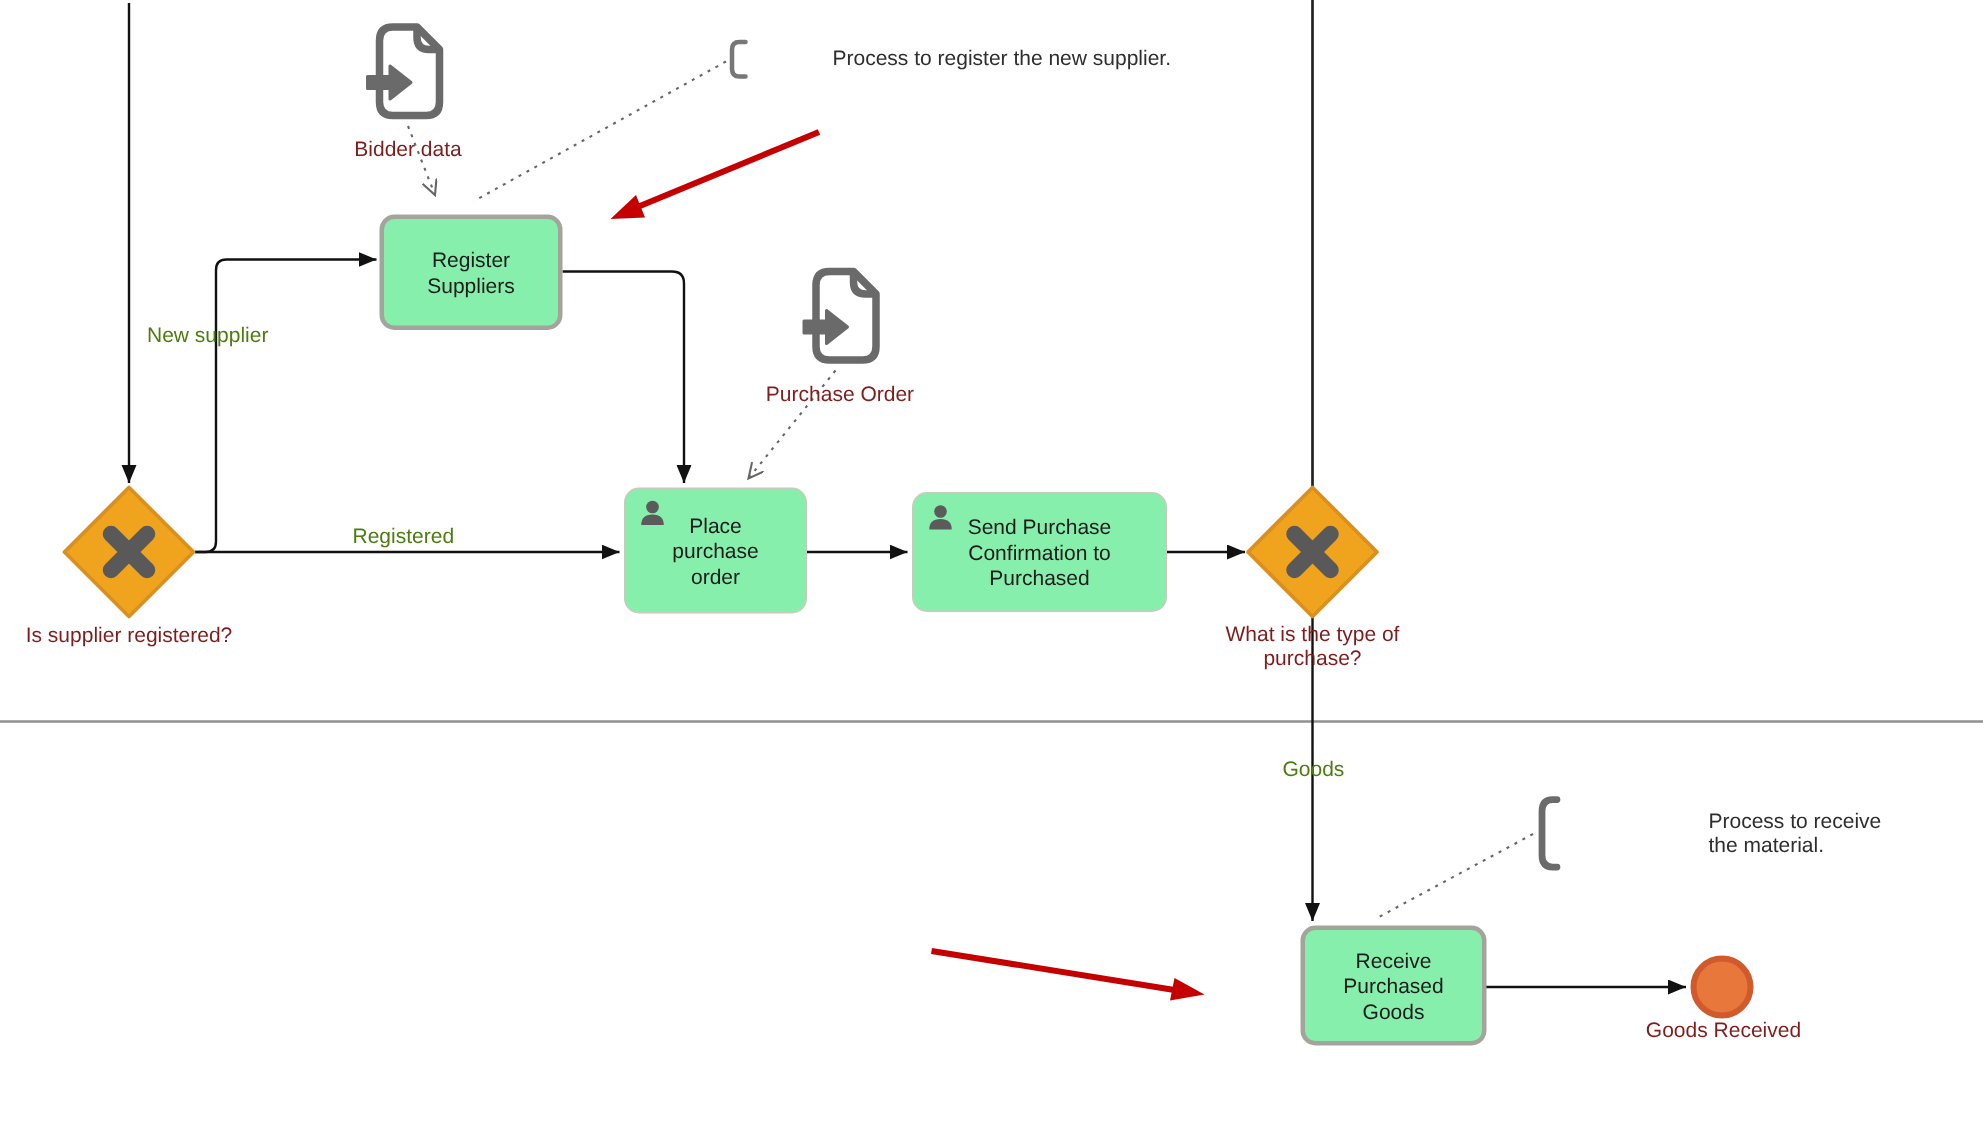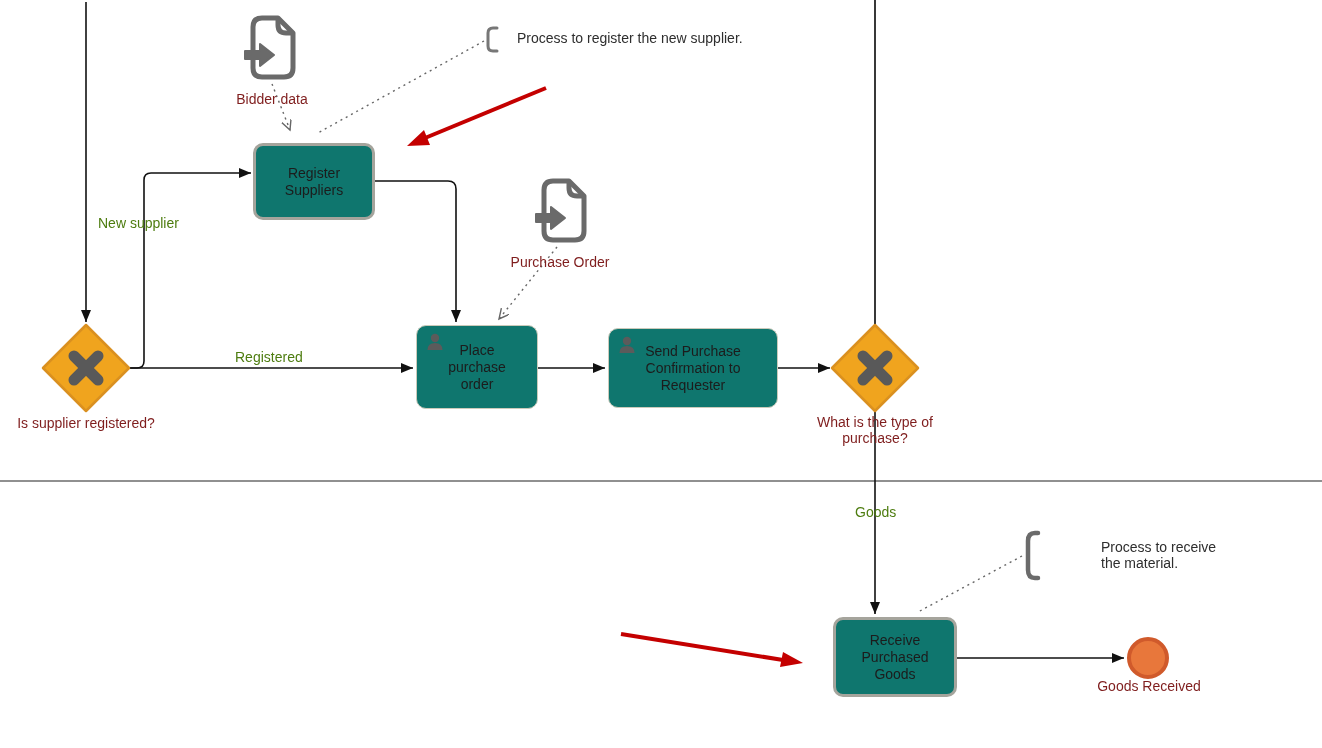--- a/index.html
+++ b/index.html
@@ -3,29 +3,29 @@
 <meta charset="utf-8">
 <style>
   html,body{margin:0;padding:0;background:#ffffff;}
   .canvas{
     position:relative;width:1322px;height:748px;background:#ffffff;overflow:hidden;
     font-family:"Liberation Sans",sans-serif;
   }
   .layer{position:absolute;left:0;top:0;}
   .node-label,.flow-label,.task,.anno-text{position:absolute;box-sizing:border-box;}
   .task{
-    background:#0f766e;border:1.5px solid #CBCABA;border-radius:10px;
+    background:#86efac;border:1.5px solid #CBCABA;border-radius:10px;
     display:flex;align-items:center;justify-content:center;text-align:center;
     font-size:14px;line-height:17px;color:#1c1c1c;white-space:pre-line;
   }
   .task.hl{border:3px solid #A5A49C;}
   .task .person{position:absolute;left:9px;top:7px;}
   .flow-label{font-size:14px;color:#4d7c0f;white-space:pre-line;}
   .node-label{font-size:14px;color:#7f1d1d;text-align:center;white-space:pre-line;line-height:16px;}
-  .anno-text{font-size:14px;color:#2e2e2e;white-space:pre-line;line-height:16px;}
+  .anno-text{font-size:14px;color:#2e2e2e;white-space:pre-line;line-height:16px;margin-left:38px;}
 </style>
 </head>
 <body>
 
 <div class="canvas">
 
   <svg class="layer" width="1322" height="748" viewBox="0 0 1322 748">
     <defs>
       <marker id="arr" markerUnits="userSpaceOnUse" markerWidth="15" markerHeight="12" refX="12" refY="5" orient="auto">
         <path d="M0,0 L12,5 L0,10 Z" fill="#111"></path>
@@ -108,24 +108,24 @@
 purchase
 order</span>
   </div>
 
   <div class="task" style="left:608px;top:328px;width:170px;height:80px;">
     <svg class="person" width="18" height="18">
         <use href="#person-icon"></use>
       </svg>
     <span>Send Purchase
 Confirmation to
-Requester</span>
+Purchased</span>
   </div>
 
-  <div class="task hl" style="left:833px;top:617px;width:124px;height:80px;">
+  <div class="task hl" style="left:867px;top:617px;width:124px;height:80px;">
     <span>Receive
 Purchased
 Goods</span>
   </div>
 
   <div class="node-label" style="left:-14px;top:415px;width:200px;">Is supplier registered?</div>
   <div class="node-label" style="left:775px;top:414px;width:200px;text-align:center;">What is the type of
 purchase?</div>
   <div class="node-label" style="left:1049px;top:678px;width:200px;">Goods Received</div>
   <div class="node-label" style="left:222px;top:91px;width:100px;">Bidder data</div>

